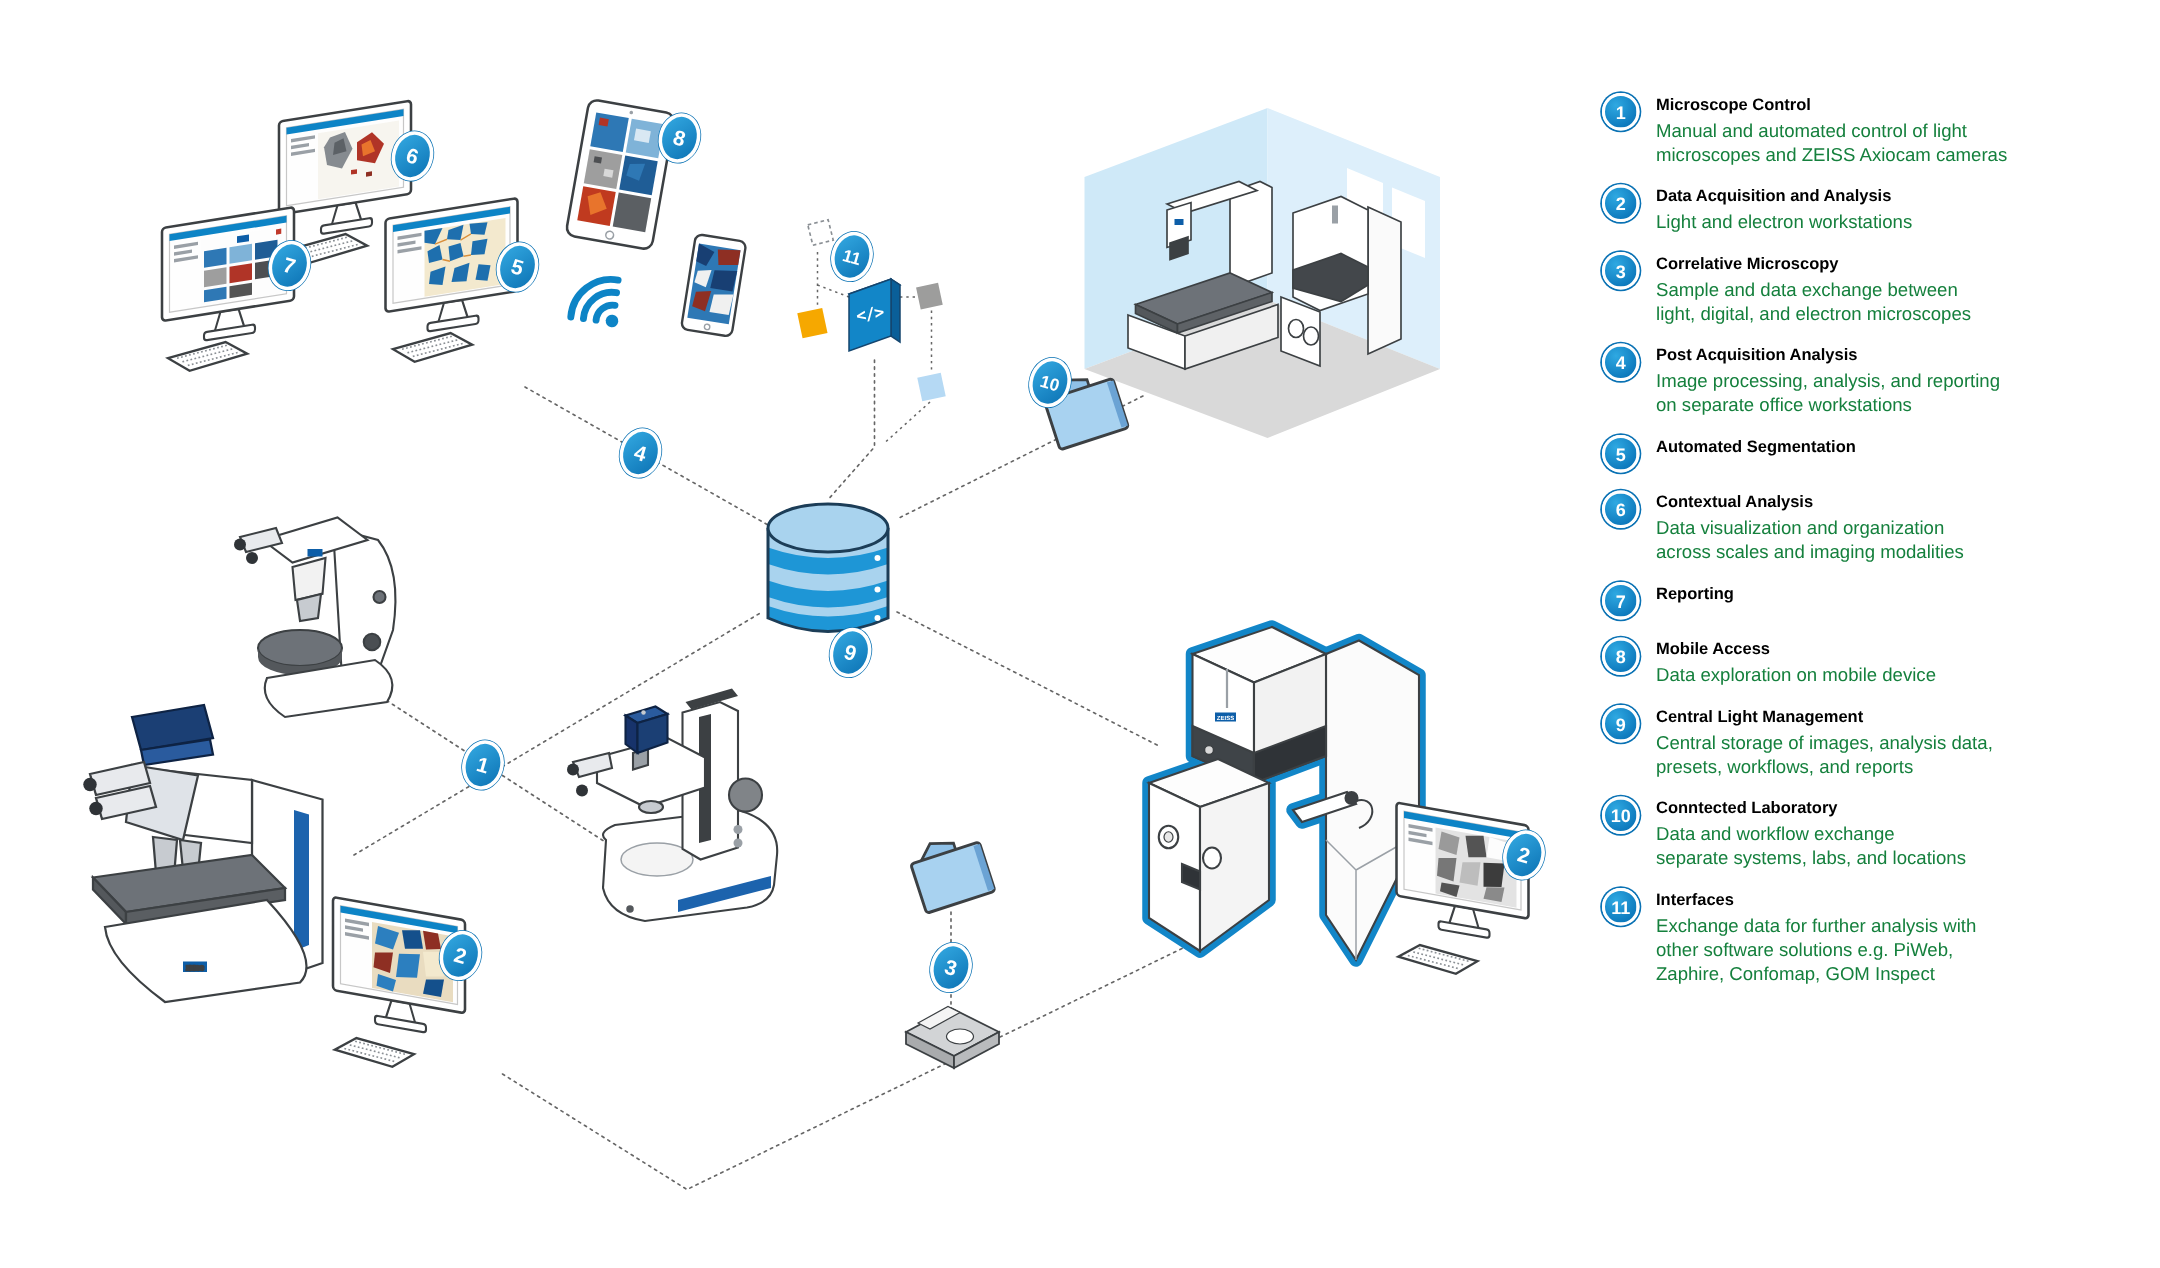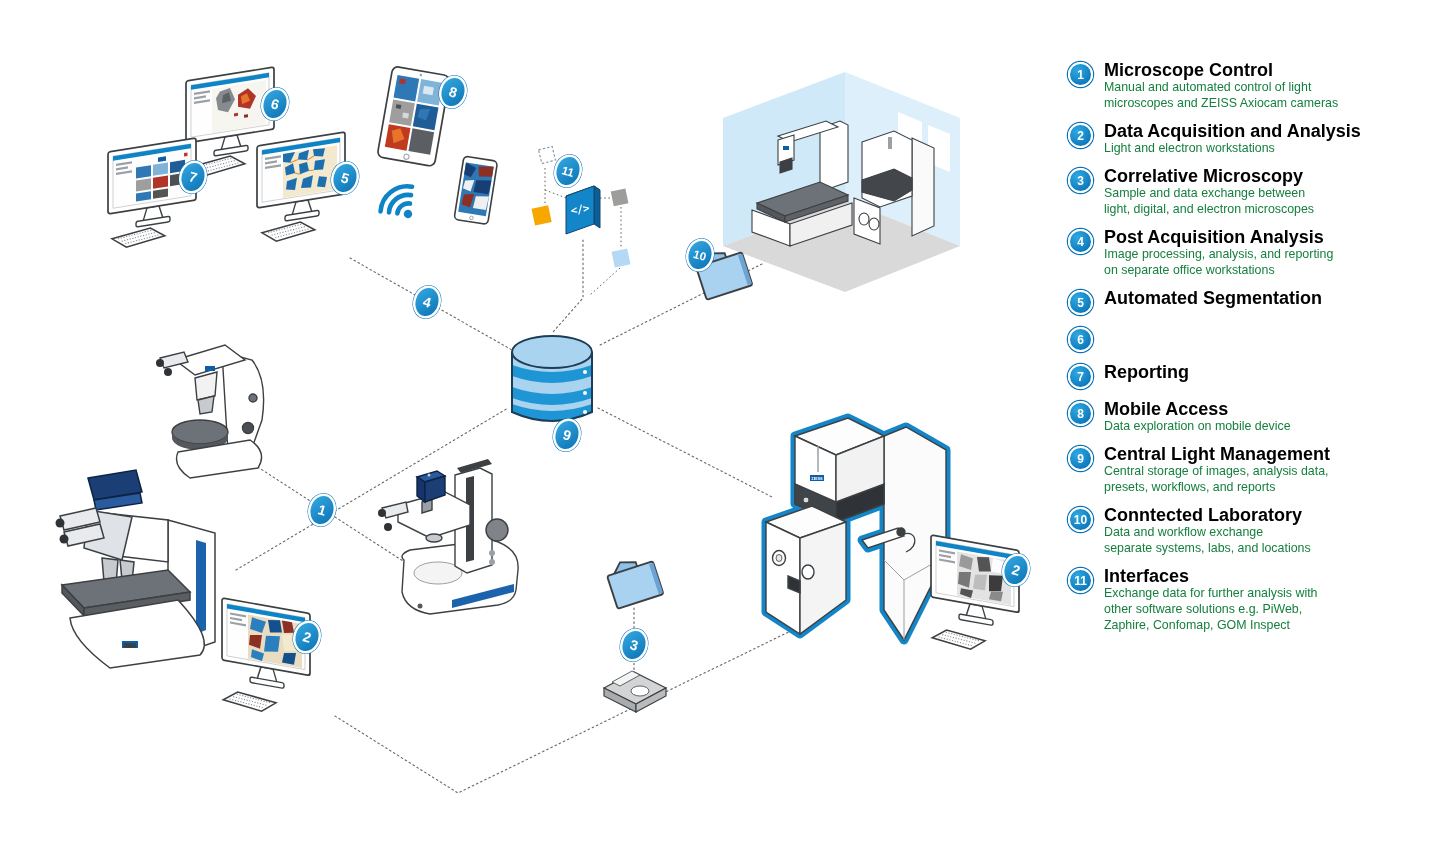--- a/index.html
+++ b/index.html
@@ -6,21 +6,21 @@
   body{width:1440px;height:845px;overflow:hidden;font-family:"Liberation Sans",sans-serif;}
   #stage{position:relative;width:1440px;height:845px;background:#fff;}
   #scene{position:absolute;left:0;top:0;}
   
   #legend{position:absolute;left:1068px;top:62px;width:368px;}
   .lg-item{display:flex;gap:11px;margin-bottom:12px;}
   .lg-badge{flex:0 0 auto;width:21px;height:21px;border-radius:50%;
     background:radial-gradient(circle at 35% 30%, #2fa9e2, #0b76ba 80%);
     border:2px solid #fff;box-shadow:0 0 0 1.2px #0a72b4;color:#fff;font-weight:bold;
     font-size:12px;display:flex;align-items:center;justify-content:center;margin-top:0px;}
-  .lg-title{font-size:18px;font-weight:bold;color:#000;line-height:17px;}
+  .lg-title{font-size:11px;font-weight:bold;color:#000;line-height:17px;}
   .lg-desc{font-size:12.4px;color:#15803d;line-height:16px;white-space:pre-line;}
   
   .bnum{font:bold 14px "Liberation Sans",sans-serif;fill:#fff;}
   .bnum-sm{font:bold 11.5px "Liberation Sans",sans-serif;fill:#fff;}
   .code-glyph{font:bold 11px "DejaVu Sans Mono",monospace;fill:#fff;letter-spacing:-0.5px;}
   .zeiss{font:bold 4px "Liberation Sans",sans-serif;fill:#fff;}
 </style>
 </head>
 <body>
 
@@ -477,20 +477,25 @@
           <span>5</span>
         </div>
     <div class="lg-text">
           <div class="lg-title">Automated Segmentation</div>
         </div>
   </div>
   <div class="lg-item">
     <div class="lg-badge">
           <span>6</span>
         </div>
+    <div class="lg-text">
+          <div class="lg-title">Contextual Analysis</div>
+    <div class="lg-desc">Data visualization and organization
+across scales and imaging modalities</div>
+        </div>
   </div>
   <div class="lg-item">
     <div class="lg-badge">
           <span>7</span>
         </div>
     <div class="lg-text">
           <div class="lg-title">Reporting</div>
         </div>
   </div>
   <div class="lg-item">

